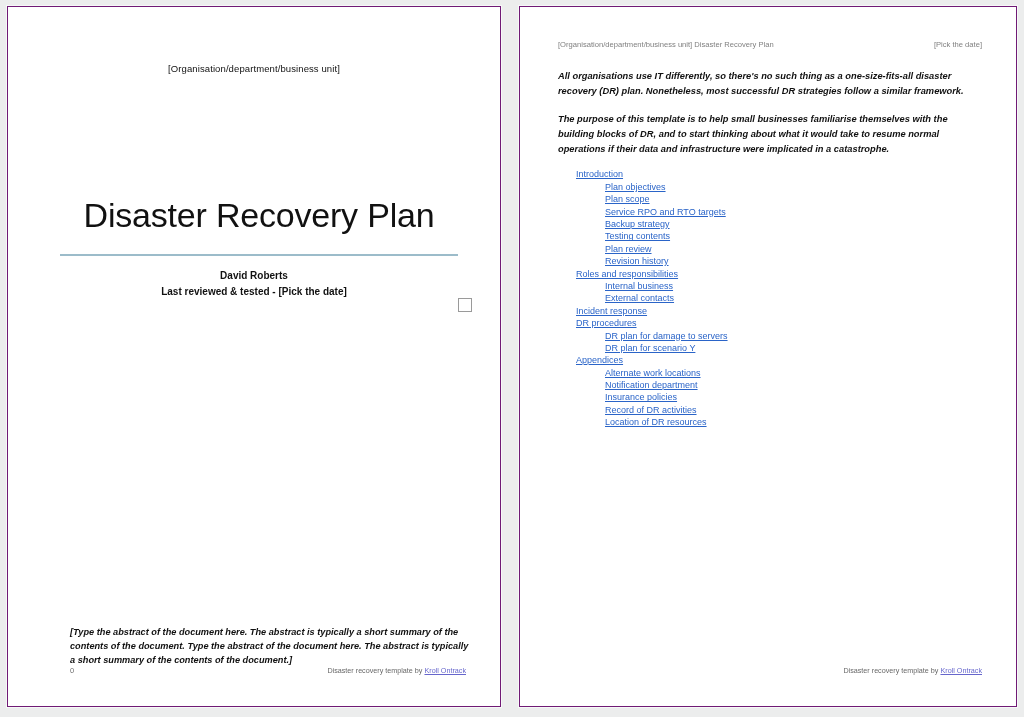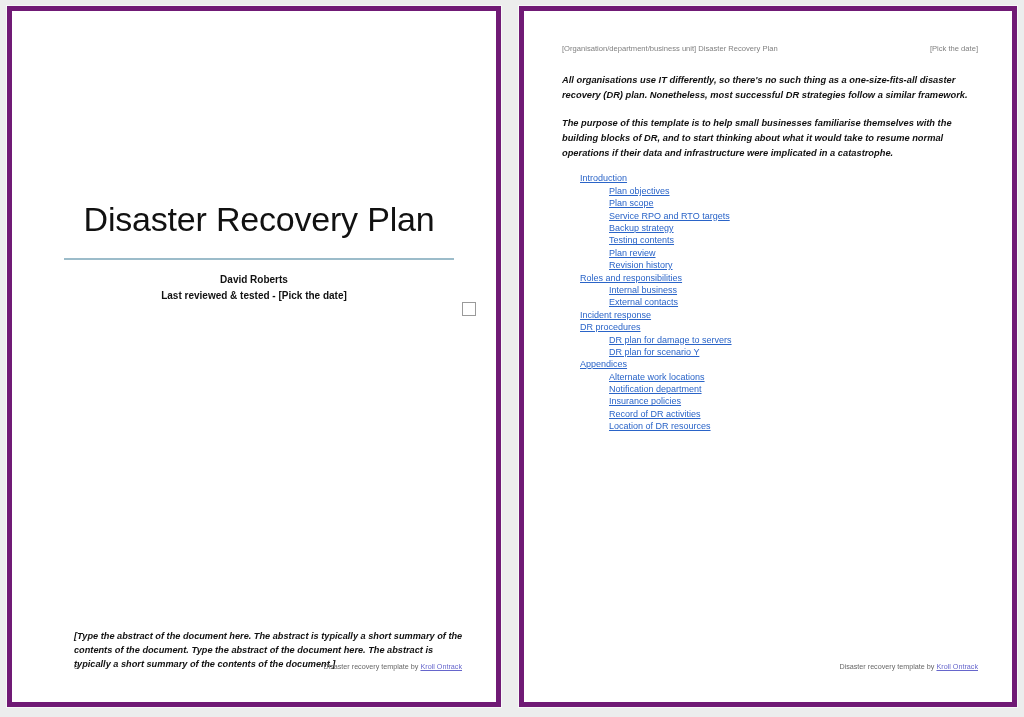--- a/index.html
+++ b/index.html
@@ -20,21 +20,21 @@
     height: 717px;
     display: flex;
     justify-content: space-between;
     box-sizing: border-box;
     padding: 6px 7px 10px 7px;
   }
   .page {
     position: relative;
     background: #ffffff;
     box-sizing: border-box;
-    border: 5px solid #701a75;
+    border: 1px solid #701a75;
     box-shadow: 0 0 0 1px rgba(255,255,255,0.6);
   }
   .page-left {
     width: 494px;
     height: 701px;
   }
   .page-right {
     width: 498px;
     height: 701px;
   }
@@ -182,20 +182,21 @@
   .toc-lvl1 { margin-left: 0px; }
   .toc-lvl2 { margin-left: 29px; }
 </style>
 </head>
 <body>
 
 <div class="workspace">
 
   <div class="page page-left">
 
+    <div class="cover-org">[Organisation/department/business unit]</div>
 
     <div class="cover-title-block">
       <h1 class="cover-title">Disaster Recovery Plan</h1>
       <div class="cover-rule"></div>
     </div>
 
     <div class="cover-author">David Roberts</div>
 
     <div class="cover-reviewed">Last reviewed &amp; tested - [Pick the date]</div>
 

